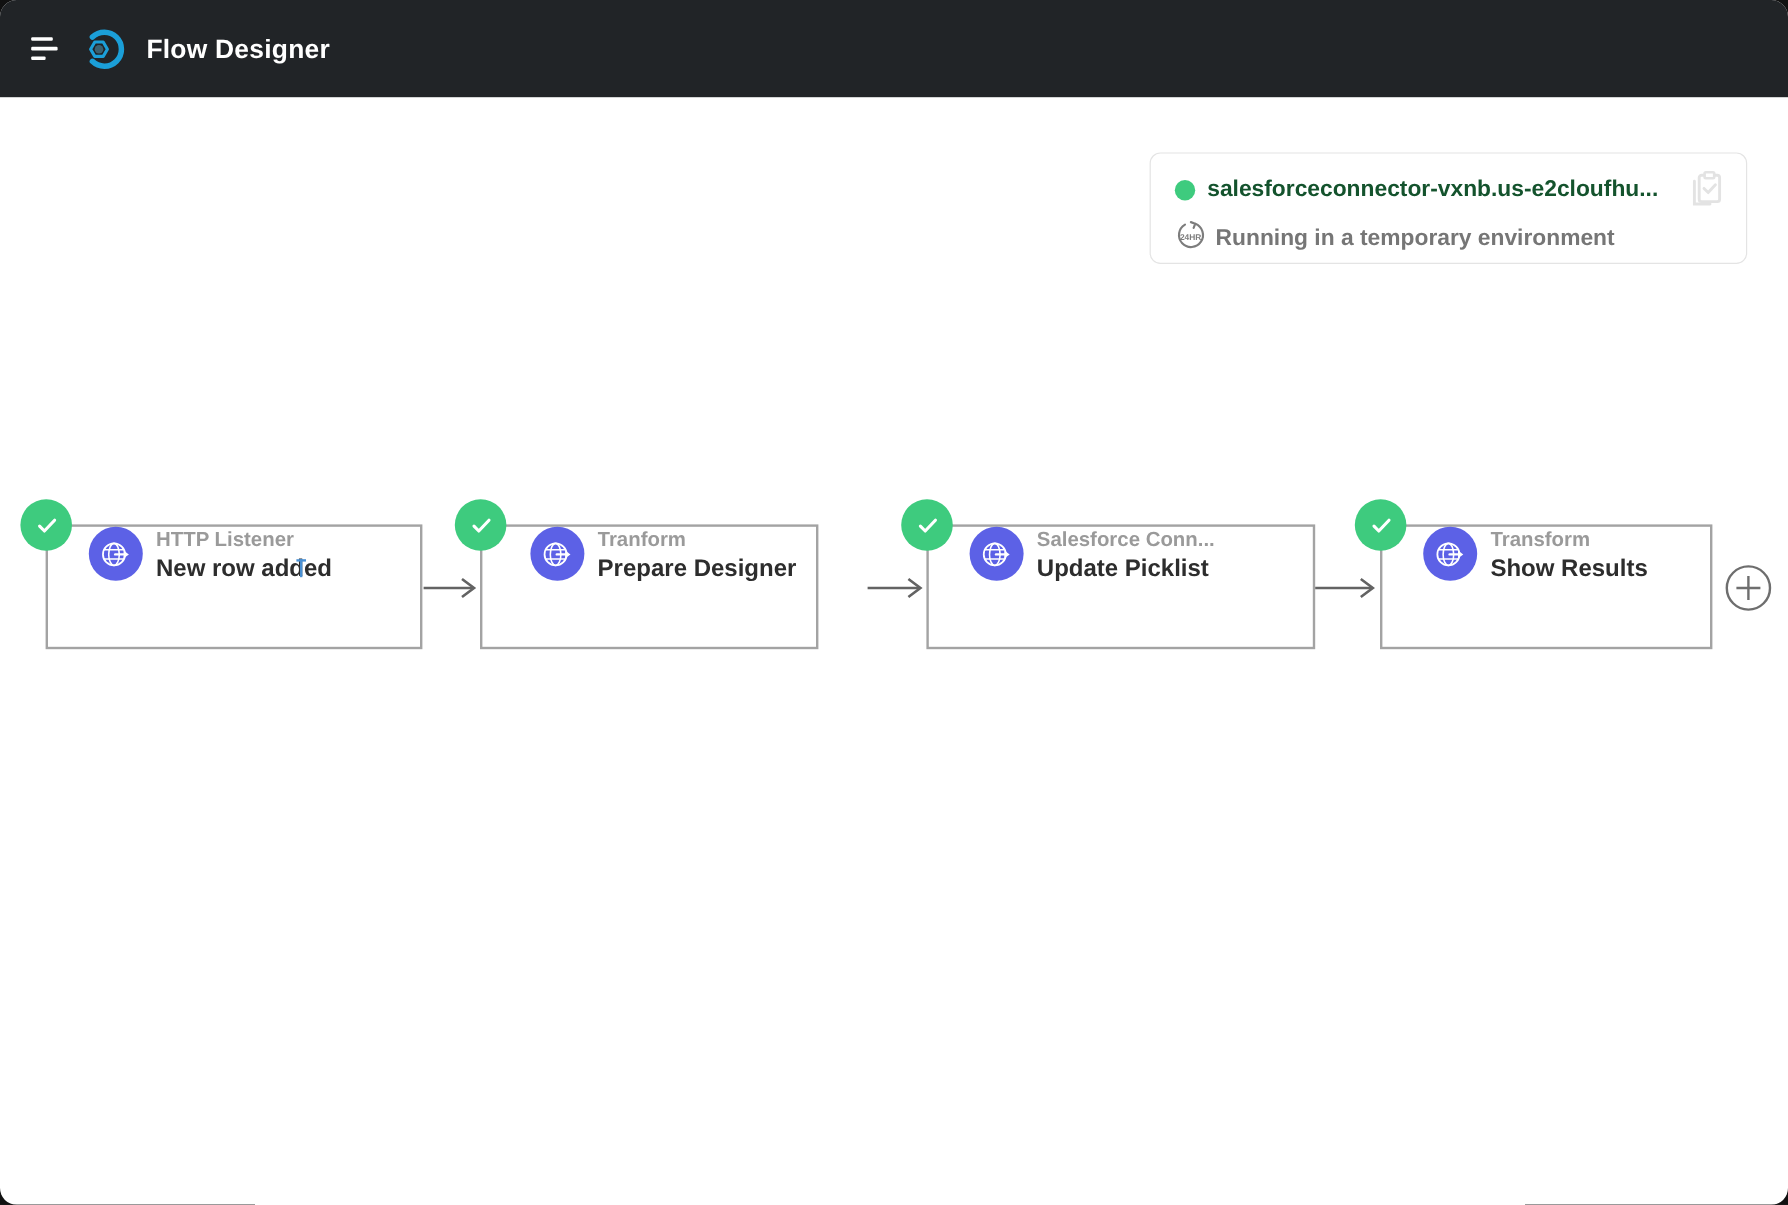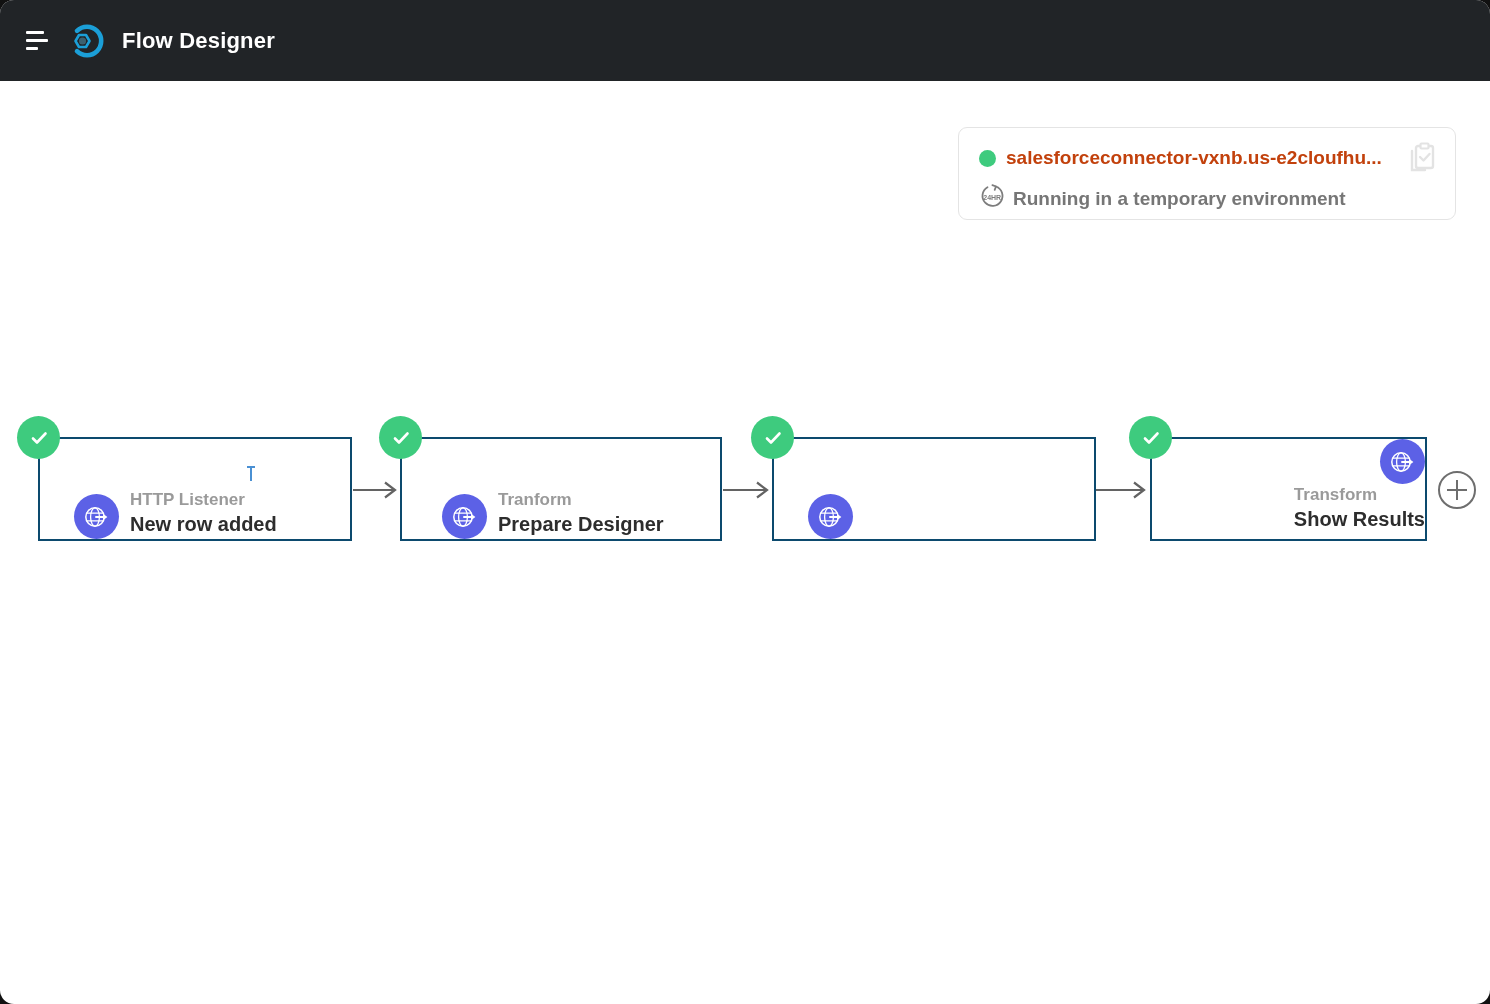--- a/index.html
+++ b/index.html
@@ -27,37 +27,37 @@
   
   .status-card {
     position: absolute; left: 958px; top: 127px; width: 498px; height: 93px;
     background: #ffffff; border: 1px solid #e4e4e4; border-radius: 9px;
     padding: 15px 18px 0 20px;
   }
   .status-row { display: flex; align-items: center; height: 30px; }
   .status-row + .status-row { margin-top: 7px; align-items: flex-end; }
   .green-dot { width: 17px; height: 17px; border-radius: 50%; background: #3ecb7e; flex: 0 0 auto; }
   .endpoint-text {
-    margin-left: 10px; font-size: 19px; font-weight: 700; color: #c2410c;
+    margin-left: 10px; font-size: 19px; font-weight: 700; color: #14532d;
     white-space: nowrap; overflow: hidden; max-width: 405px;
   }
   .clipboard-icon { margin-left: auto; flex: 0 0 auto; }
   .temp-icon { flex: 0 0 auto; }
   .env-text { margin-left: 7px; font-size: 19px; font-weight: 700; color: #767676; white-space: nowrap; }
 
   
   .node {
     position: absolute; top: 437px; height: 104px;
-    background: #ffffff; border: 2px solid #0c4a6e;
-    display: flex; align-items: flex-end; padding-left: 34px; cursor: pointer;
+    background: #ffffff; border: 2px solid #a3a3a3;
+    display: flex; align-items: flex-start; padding-left: 34px; cursor: pointer;
   }
   .node-1 { left: 38px;   width: 314px; }
-  .node-2 { left: 400px;  width: 322px; padding-left: 40px; }
+  .node-2 { left: 400px;  width: 282px; padding-left: 40px; }
   .node-3 { left: 772px;  width: 324px; }
-  .node-4 { left: 1150px; width: 277px; flex-direction: column; }
+  .node-4 { left: 1150px; width: 277px; }
 
   .check-badge {
     position: absolute; left: -23px; top: -23px; width: 43px; height: 43px;
     border-radius: 50%; background: #3ecb7e; display: flex; align-items: center; justify-content: center;
   }
   .node-icon {
     width: 45px; height: 45px; border-radius: 50%; background: #5c61e6;
     display: flex; align-items: center; justify-content: center; flex: 0 0 auto;
   }
   .node-text { margin-left: 11px; overflow: hidden; }
@@ -186,20 +186,24 @@
       </div>
       <div class="node-icon">
         <svg width="30" height="30" viewBox="0 0 30 30">
           <circle cx="13" cy="15" r="9.2" fill="none" stroke="#ffffff" stroke-width="1.5"></circle>
           <ellipse cx="13" cy="15" rx="4.4" ry="9.2" fill="none" stroke="#ffffff" stroke-width="1.3"></ellipse>
           <path d="M4.6 11.2 h16.8 M4.6 18.8 h16.8" stroke="#ffffff" stroke-width="1.3" fill="none"></path>
           <path d="M14 15 h8.5" stroke="#ffffff" stroke-width="2" stroke-linecap="round"></path>
           <path d="M21 11.8 L25.4 15 L21 18.2 Z" fill="#ffffff"></path>
         </svg>
       </div>
+      <div class="node-text">
+        <div class="node-type">Salesforce Conn...</div>
+        <div class="node-name">Update Picklist</div>
+      </div>
     </div>
 
     <svg class="arrow arrow-3" width="54" height="18" viewBox="0 0 54 18">
       <path d="M1 9 H48" stroke="#636363" stroke-width="2.2" fill="none"></path>
       <path d="M39 1.5 L49 9 L39 16.5" stroke="#636363" stroke-width="2.2" fill="none" stroke-linejoin="miter"></path>
     </svg>
 
     <div class="node node-4">
       <div class="check-badge">
         <svg width="24" height="24" viewBox="0 0 24 24">

